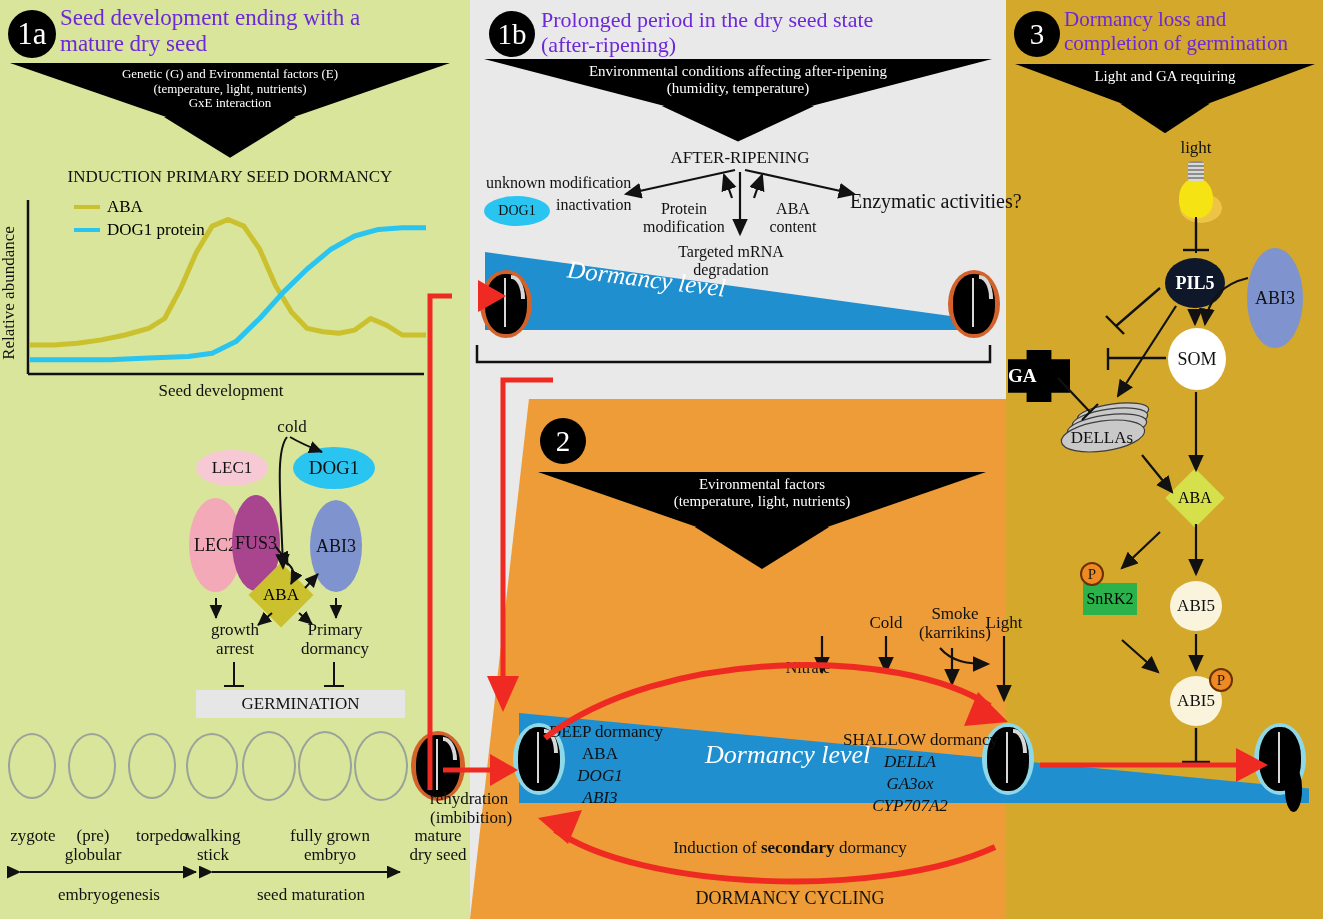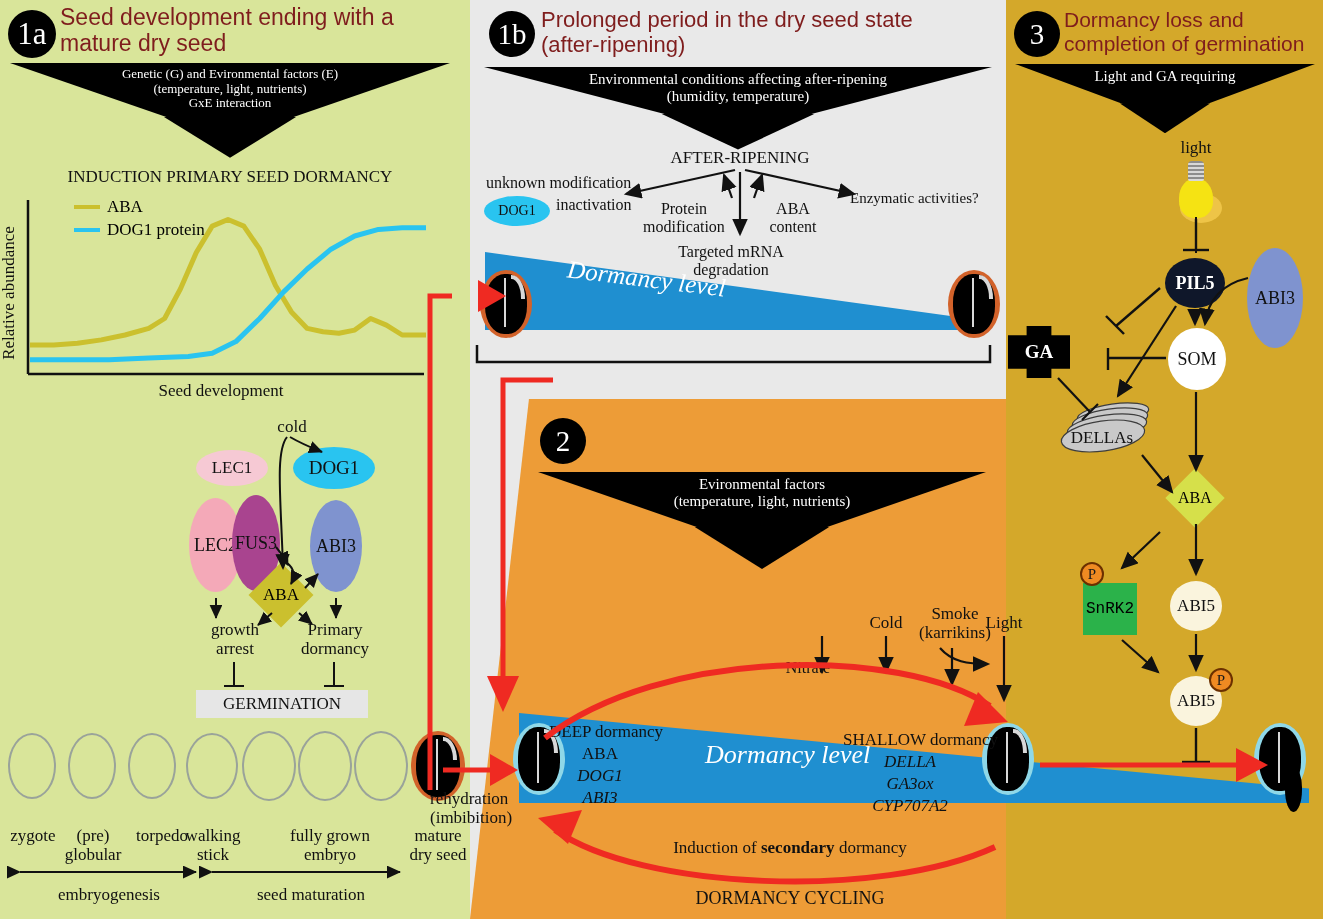--- a/index.html
+++ b/index.html
@@ -31,22 +31,22 @@
   .badge{
     position:absolute; border-radius:50%;
     background:#000; color:#fff;
     display:flex; align-items:center; justify-content:center;
     font-family:"Liberation Serif", serif; font-weight:400;
     z-index:25;
   }
 
   .ptitle{
     position:absolute; z-index:25;
-    font-family:Liberation Sans, sans-serif;
-    color:#7f1d1d; line-height:1.12;
+    font-family:Liberation Serif, serif;
+    color:#6d28d9; line-height:1.12;
   }
 
   
   .funnel{ position:absolute; z-index:18; }
   .funnel .fbody{
     width:100%; height:62%;
     background:#000;
     clip-path: polygon(0% 0%, 100% 0%, 62% 100%, 38% 100%);
   }
   .funnel .ftail{
@@ -81,22 +81,23 @@
   .pbubble{
     position:absolute; border-radius:50%;
     background:#ef8a22; border:2px solid #6b3000;
     display:flex; align-items:center; justify-content:center;
     font-size:15px; color:#1a1a1a; z-index:26;
   }
 
   
   .octa{
     position:absolute; background:#000; color:#fff; z-index:20;
-    display:flex; align-items:center; justify-content:center;
+    display:flex; align-items:center; 
     clip-path: polygon(30% 0%,70% 0%,70% 18%,100% 18%,100% 82%,70% 82%,70% 100%,30% 100%,30% 82%,0% 82%,0% 18%,30% 18%);
+    margin-top: 24px;
   }
 
   
   .wedge{ position:absolute; background:#1f8fd0; z-index:8; }
   #wedge-1b{ left:485px; top:252px; width:500px; height:78px;
              clip-path: polygon(0% 0%, 100% 88%, 100% 100%, 0% 100%); }
   #wedge-2{  left:519px; top:713px; width:790px; height:90px;
              clip-path: polygon(0% 0%, 100% 84%, 100% 100%, 0% 100%); }
   .wedge-label{
     position:absolute; color:#fff; z-index:14;
@@ -242,21 +243,21 @@
   <div class="diamond" style="left:258px; top:572px; width:46px; height:46px; background:#cbc02e; font-size:17px;">
     <span>ABA</span>
   </div>
 
   <div class="t tc" style="left:192px; top:620px; width:86px; font-size:17px; white-space:pre-line;">growth
 arrest</div>
 
   <div class="t tc" style="left:292px; top:620px; width:86px; font-size:17px; white-space:pre-line;">Primary
 dormancy</div>
 
-  <div class="germ-box" style="left:196px; top:690px; width:172px; height:28px; font-size:17px;">
+  <div class="germ-box" style="left:196px; top:690px; width:209px; height:28px; font-size:17px;">
     <span>GERMINATION</span>
   </div>
 
   <div class="outline-oval" style="left:8px;   top:733px; width:48px; height:66px;"></div>
   <div class="outline-oval" style="left:68px;  top:733px; width:48px; height:66px;"></div>
   <div class="outline-oval" style="left:128px; top:733px; width:48px; height:66px;"></div>
   <div class="outline-oval" style="left:186px; top:733px; width:52px; height:66px;"></div>
   <div class="outline-oval" style="left:242px; top:731px; width:54px; height:70px;"></div>
   <div class="outline-oval" style="left:298px; top:731px; width:54px; height:70px;"></div>
   <div class="outline-oval" style="left:354px; top:731px; width:54px; height:70px;"></div>
@@ -283,21 +284,21 @@
   <div class="t tc" style="left:216px; top:885px; width:190px; font-size:17px;">seed maturation</div>
 
   <div class="t" style="left:430px; top:789px; width:100px; font-size:17px; white-space:pre-line; z-index:27;">rehydration
 (imbibition)</div>
 
   <div class="badge" style="left:489px; top:11px; width:46px; height:46px; font-size:29px;">1b</div>
 
   <div class="ptitle" style="left:541px; top:8px; width:460px; font-size:22px; white-space:pre-line;">Prolonged period in the dry seed state
 (after-ripening)</div>
 
-  <div class="funnel" style="left:484px; top:67px; width:508px; height:81px;">
+  <div class="funnel" style="left:484px; top:59px; width:508px; height:81px;">
     <div class="fbody"></div>
     <div class="ftail" style="top:58%;"></div>
     <div class="ftxt" style="font-size:15px; white-space:pre-line;">Environmental conditions affecting after-ripening
 (humidity, temperature)</div>
   </div>
 
   <div class="t tc" style="left:600px; top:148px; width:280px; font-size:17px;">AFTER-RIPENING</div>
 
   <div class="t" style="left:486px; top:174px; font-size:16px;">unknown modification</div>
 
@@ -306,21 +307,21 @@
   </div>
 
   <div class="t" style="left:556px; top:196px; font-size:16px;">inactivation</div>
 
   <div class="t tc" style="left:636px; top:200px; width:96px; font-size:16px; white-space:pre-line;">Protein
 modification</div>
 
   <div class="t tc" style="left:758px; top:200px; width:70px; font-size:16px; white-space:pre-line;">ABA
 content</div>
 
-  <div class="t" style="left:850px; top:190px; font-size:15px;">Enzymatic activities?</div>
+  <div class="t" style="left:850px; top:190px; font-size:20px;">Enzymatic activities?</div>
 
   <div class="t tc" style="left:636px; top:243px; width:190px; font-size:16px; white-space:pre-line;">Targeted mRNA
 degradation</div>
 
   <div class="wedge" id="wedge-1b"></div>
   <div class="wedge-label" style="left:567px; top:265px; font-size:25px; transform:rotate(7deg); font-style:italic;">Dormancy level</div>
 
   <div class="seed" style="left:480px; top:270px; width:52px; height:68px;">
     <div class="coat" style="background:#d2622a;"></div>
     <div class="emb"></div>
@@ -436,21 +437,21 @@
         <ellipse cx="45" cy="38" rx="42" ry="15" transform="rotate(-8 45 38)"></ellipse>
       </g>
     </svg>
   </div>
   <div class="t tc" style="left:1062px; top:428px; width:80px; font-size:17px; z-index:23;">DELLAs</div>
 
   <div class="diamond" style="left:1174px; top:477px; width:42px; height:42px; background:#d6e04a; font-size:16px;">
     <span>ABA</span>
   </div>
 
-  <div class="sq" style="left:1083px; top:583px; width:54px; height:52px; background:#2bb24a; font-size:16px;font-family:Liberation Mono, monospace;">
+  <div class="sq" style="left:1083px; top:583px; width:54px; height:32px; background:#2bb24a; font-size:16px;">
     <span>SnRK2</span>
   </div>
   <div class="pbubble" style="left:1080px; top:562px; width:24px; height:24px;">
     <span>P</span>
   </div>
 
   <div class="oval" style="left:1170px; top:581px; width:52px; height:50px; background:#faf4dd; font-size:17px;">
     <span>ABI5</span>
   </div>
 

